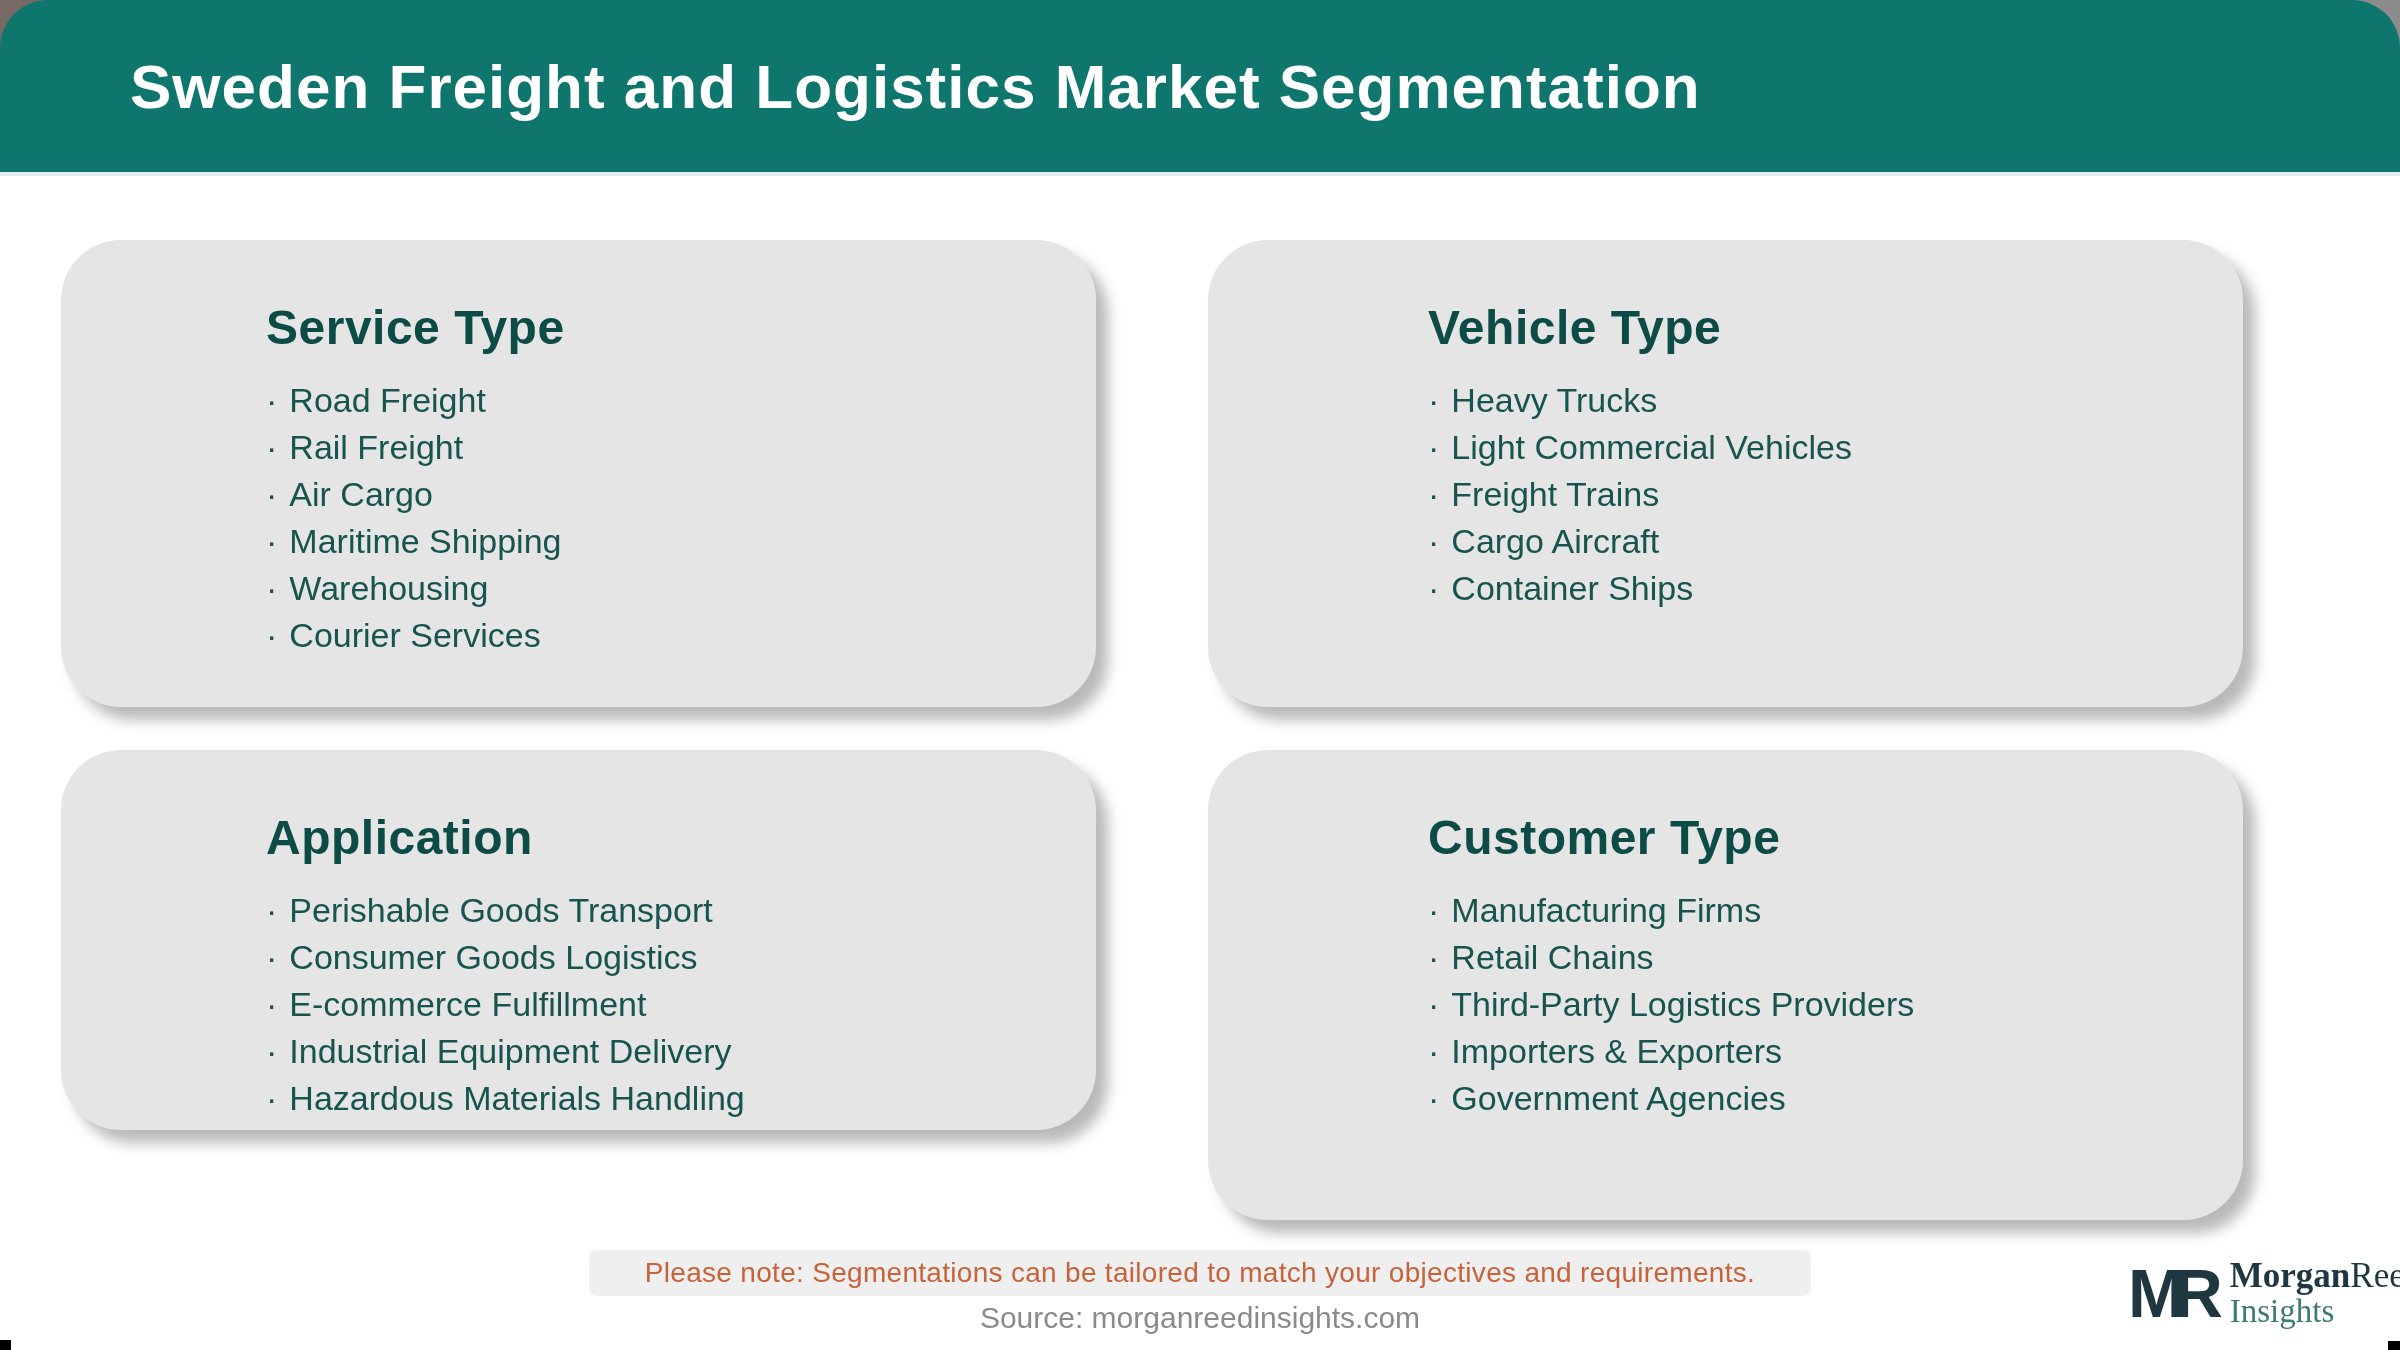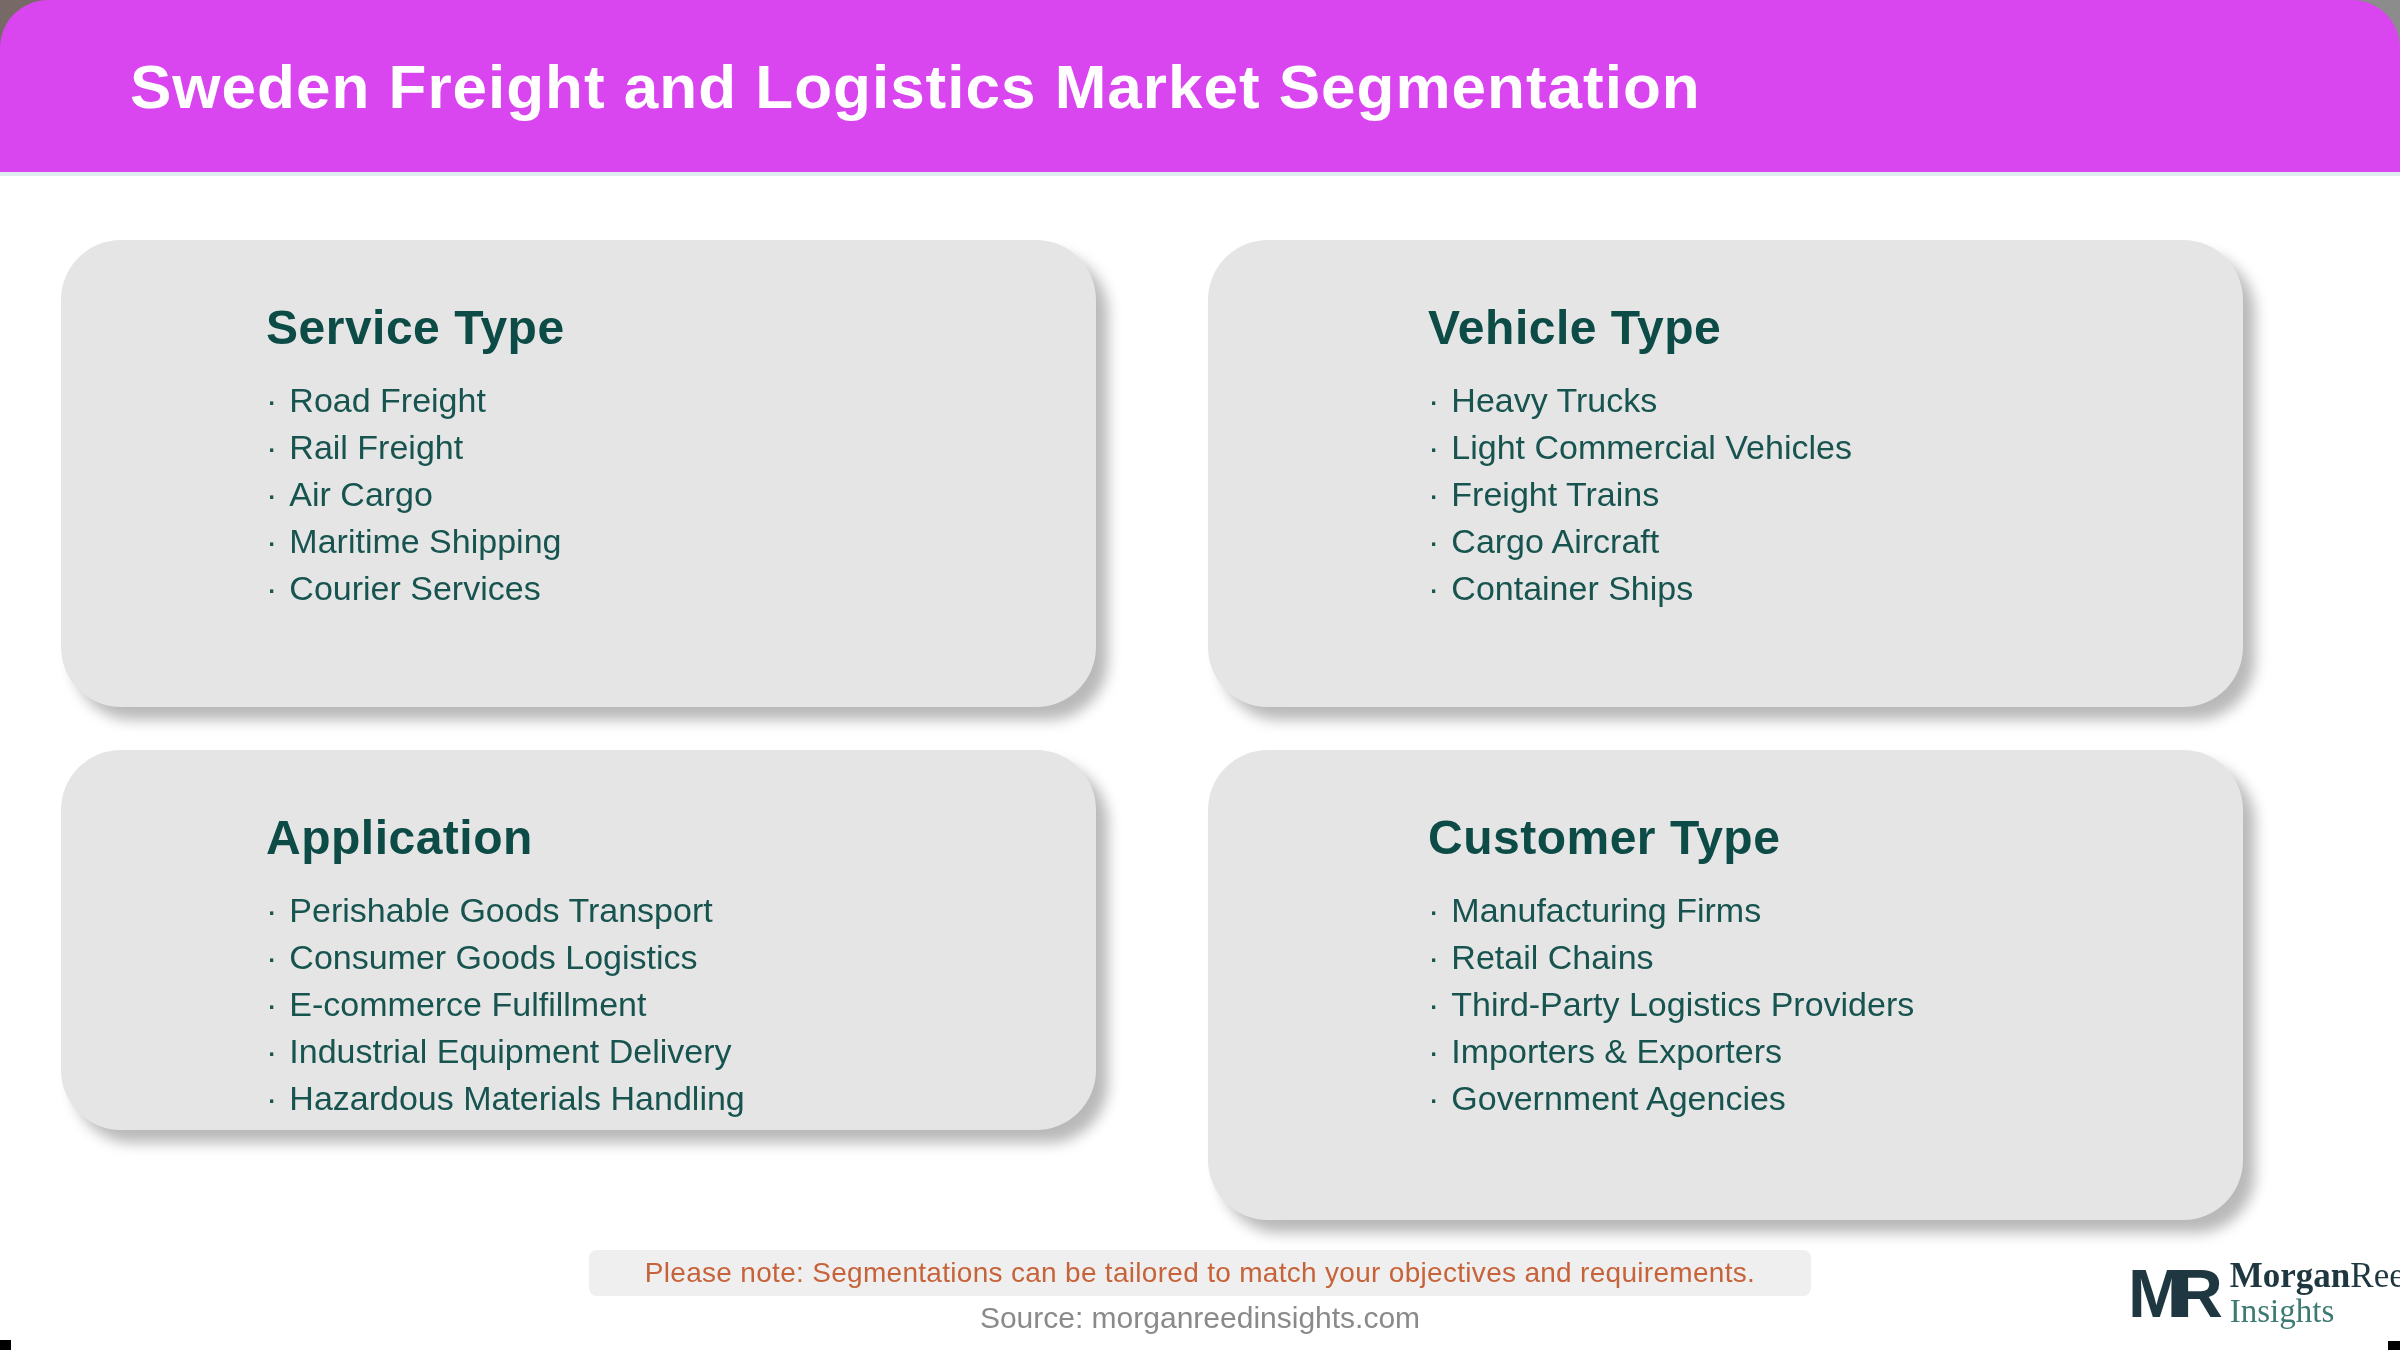--- a/index.html
+++ b/index.html
@@ -14,21 +14,21 @@
   
   .corner-back {
     position: absolute; top: 0; width: 90px; height: 90px; z-index: 0;
   }
   .corner-back.left  { left: 0;  background: #776a66; }
   .corner-back.right { right: 0; background: #8c8c8c; }
 
   
   .header {
     position: absolute; left: 0; top: 0; width: 2400px; height: 172px;
-    background: #d946ef;
+    background: #0f766e;
     border-radius: 48px 48px 0 0;
     display: flex; align-items: center;
     z-index: 1;
     border-bottom: 4px solid #ddecee;
   }
   .header h1 {
     margin: 0 0 0 130px;
     font-size: 62px; font-weight: 700; color: #ffffff;
     letter-spacing: 1px;
   }
@@ -125,20 +125,21 @@
   <h1>Sweden Freight and Logistics Market Segmentation</h1>
 </div>
 
 <div class="card c1">
   <h2>Service Type</h2>
   <ul>
     <li><span class="dot">·</span><span>Road Freight</span></li>
     <li><span class="dot">·</span><span>Rail Freight</span></li>
     <li><span class="dot">·</span><span>Air Cargo</span></li>
     <li><span class="dot">·</span><span>Maritime Shipping</span></li>
+    <li><span class="dot">·</span><span>Warehousing</span></li>
     <li><span class="dot">·</span><span>Courier Services</span></li>
   </ul>
 </div>
 
 <div class="card c2">
   <h2>Vehicle Type</h2>
   <ul>
     <li><span class="dot">·</span><span>Heavy Trucks</span></li>
     <li><span class="dot">·</span><span>Light Commercial Vehicles</span></li>
     <li><span class="dot">·</span><span>Freight Trains</span></li>

